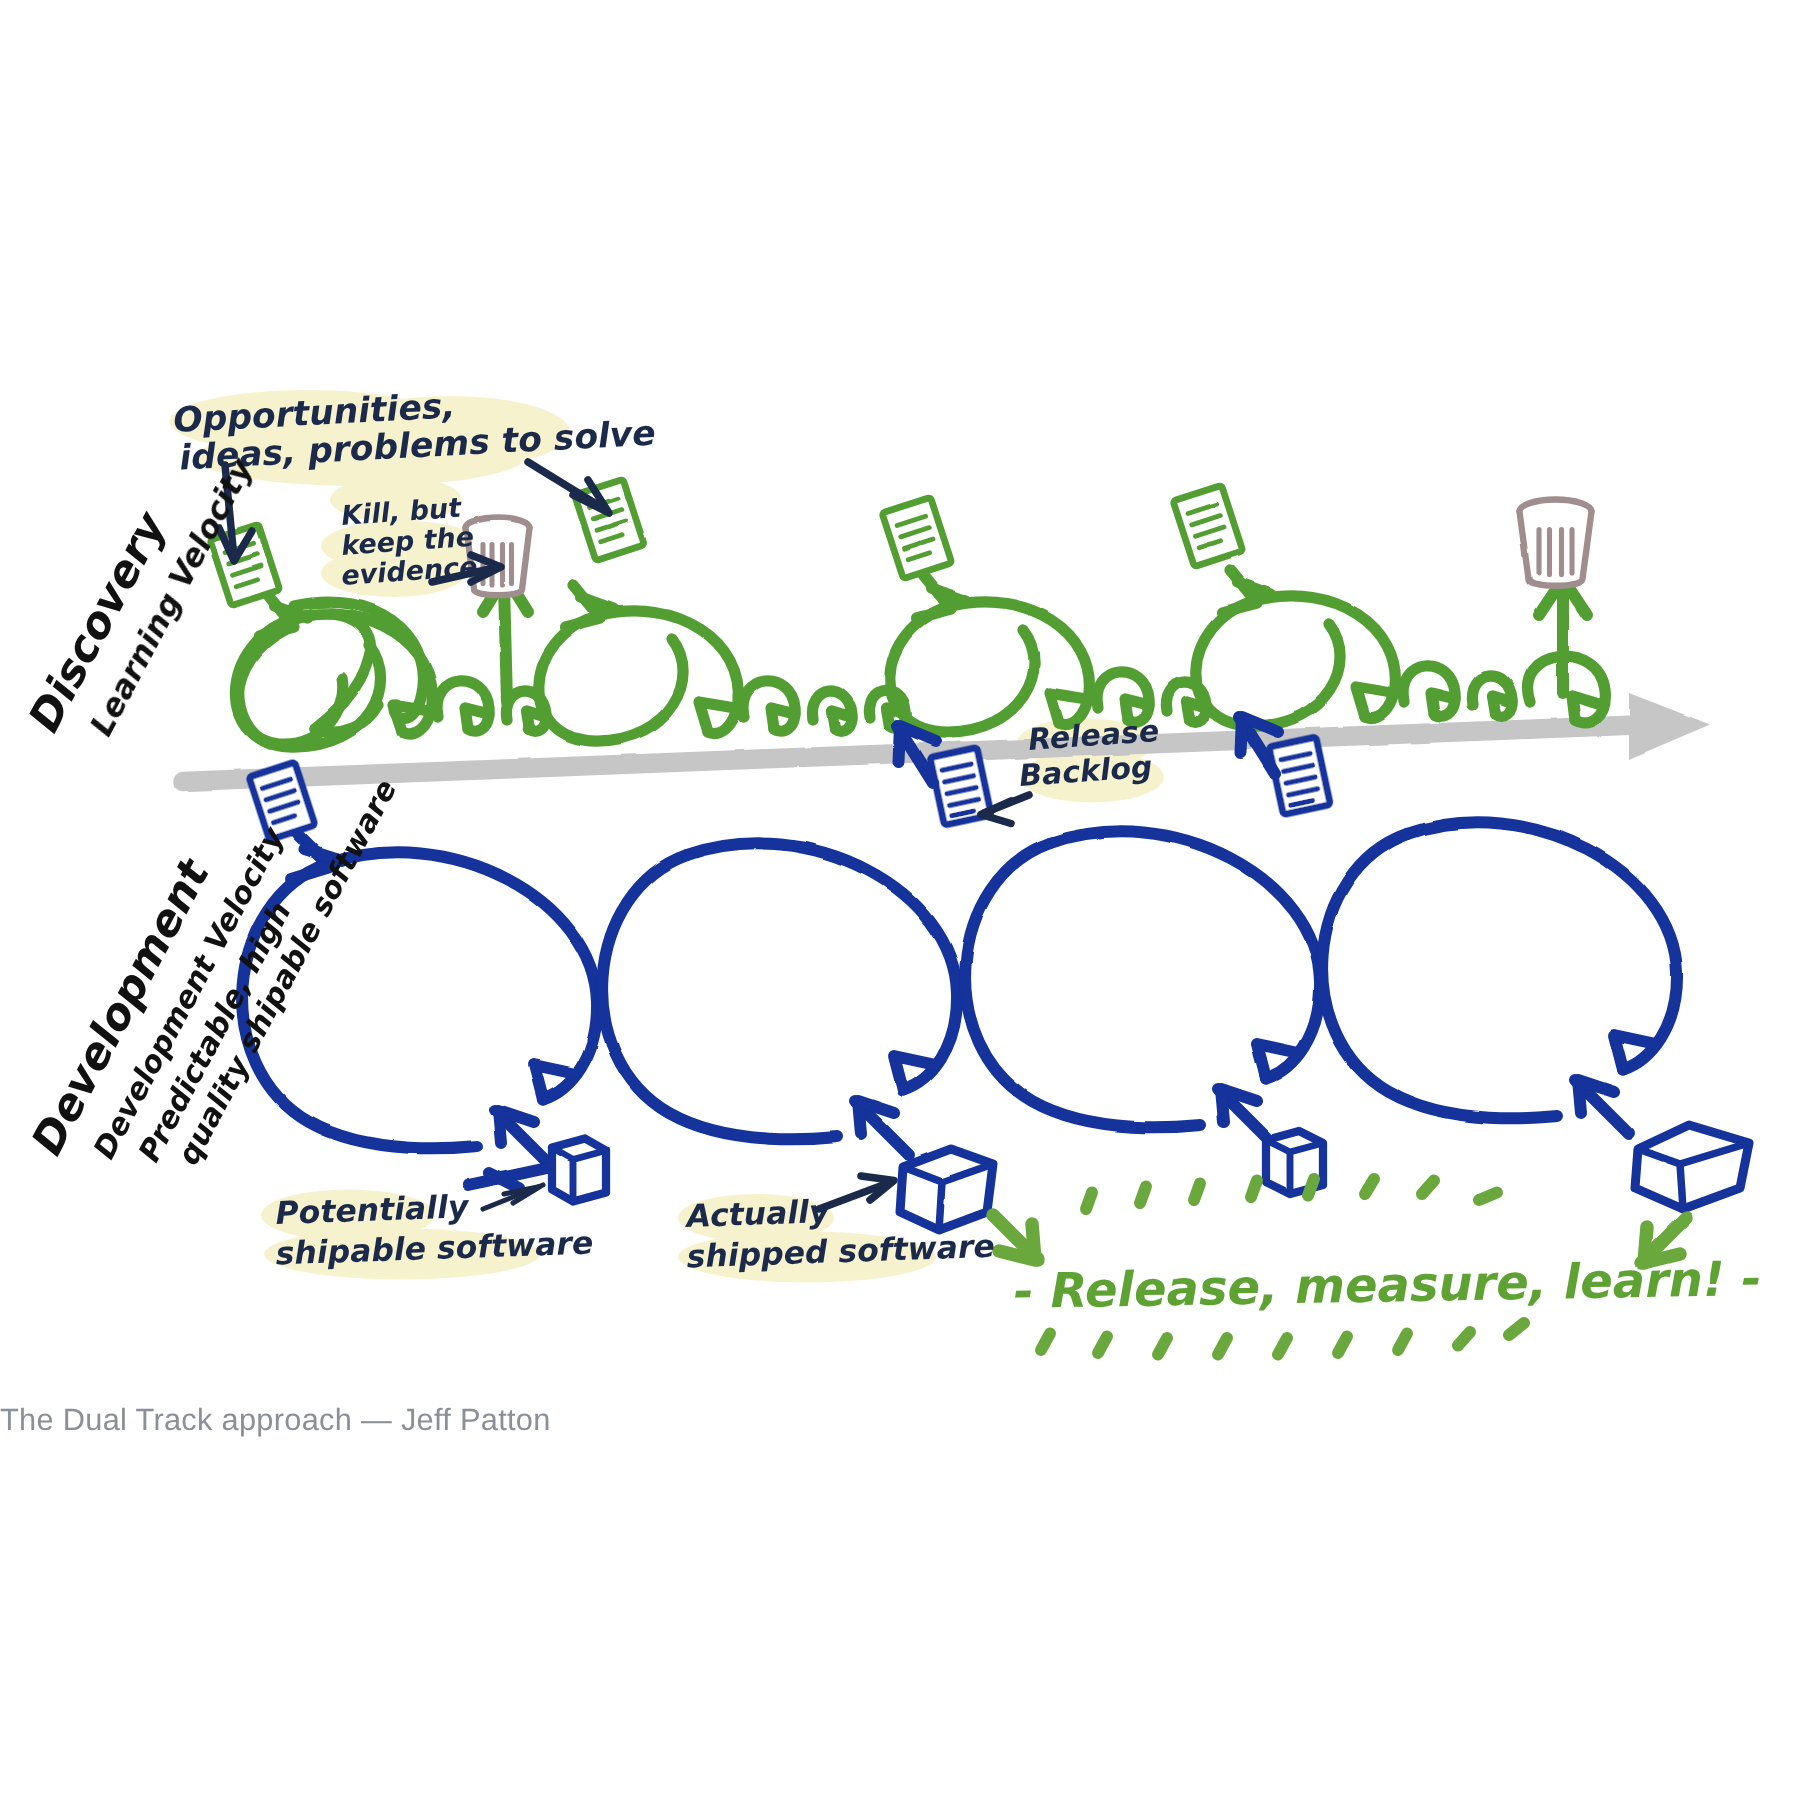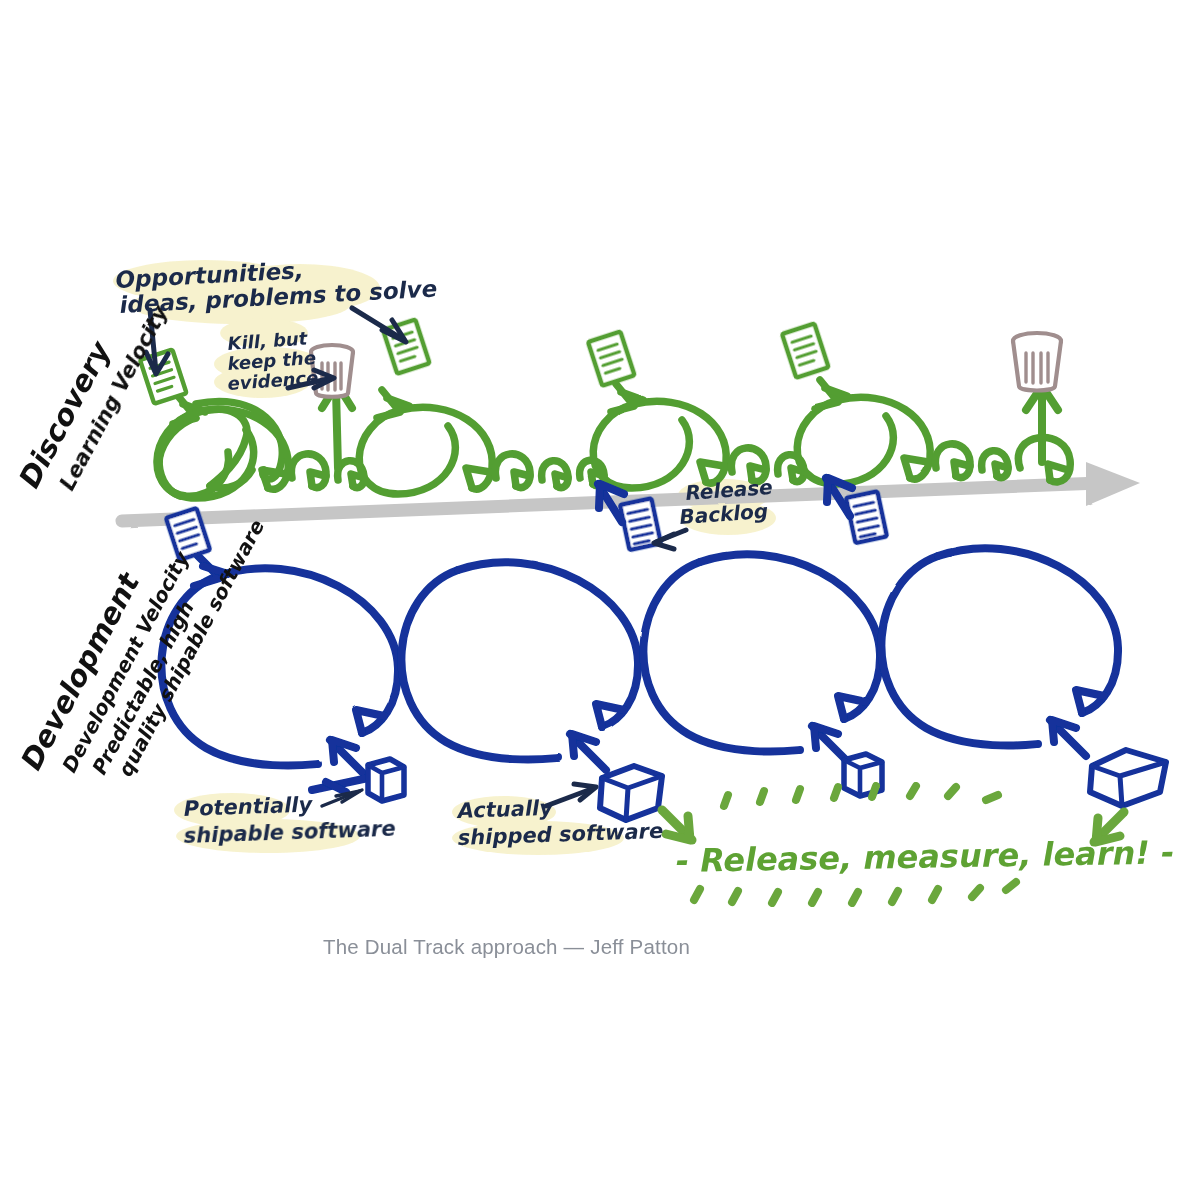--- a/index.html
+++ b/index.html
@@ -7,21 +7,20 @@
   body{
     width:1200px;height:1200px;
     background:#ffffff;
     font-family:"Liberation Sans", sans-serif;
     overflow:hidden;
   }
   #stage{position:relative;width:1200px;height:1200px;}
   #board{position:absolute;left:0;top:0;width:1200px;height:1200px;}
   .cap{
     position:absolute;left:0;top:935px;width:1013px;
-    text-align:center;
     font-size:20.5px;
     color:#8a8f98;
     letter-spacing:.2px;
     font-family:"Liberation Sans", sans-serif;
   }
 </style>
 </head>
 <body>
 
 <div id="stage">

